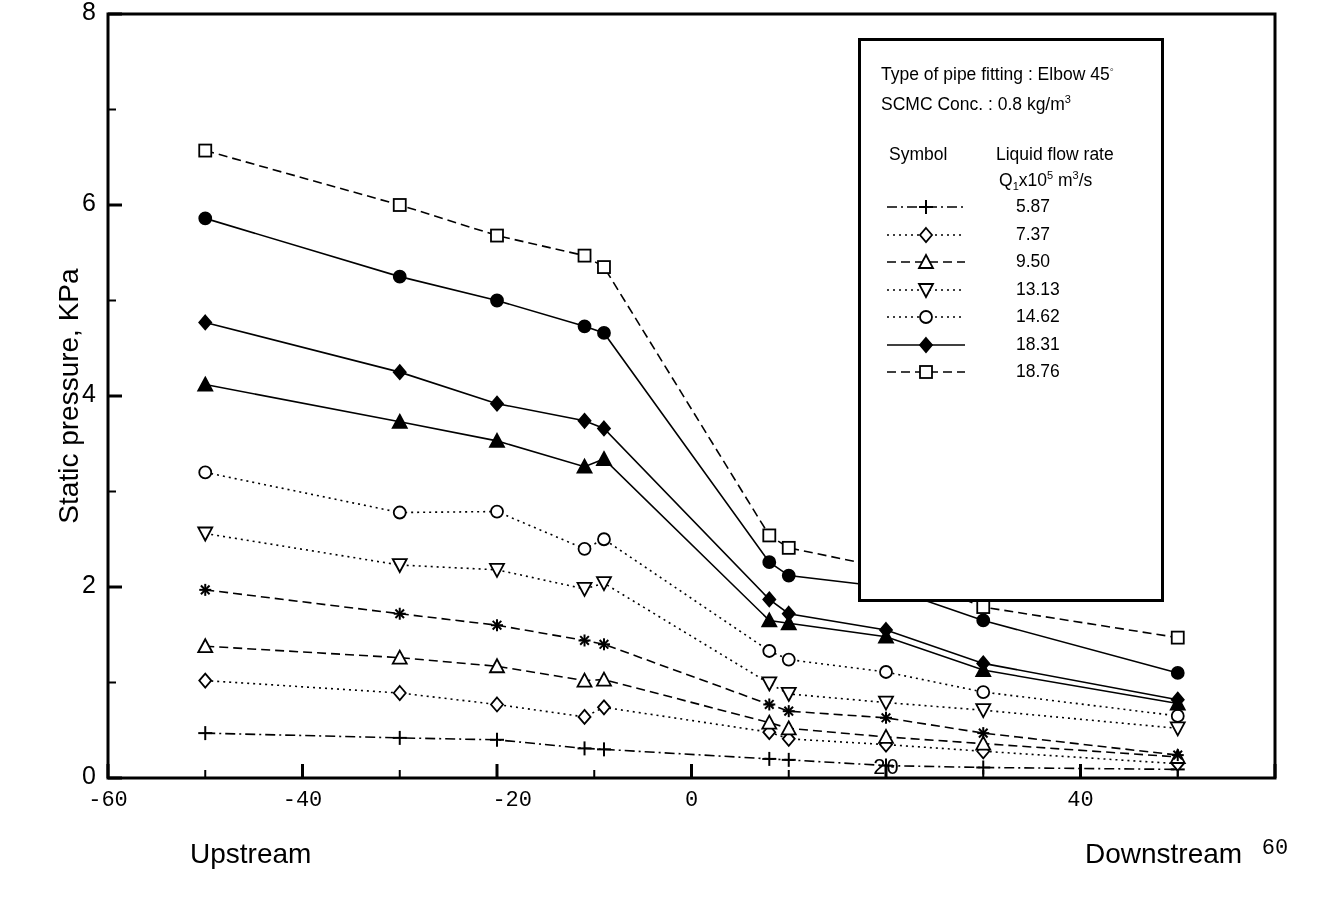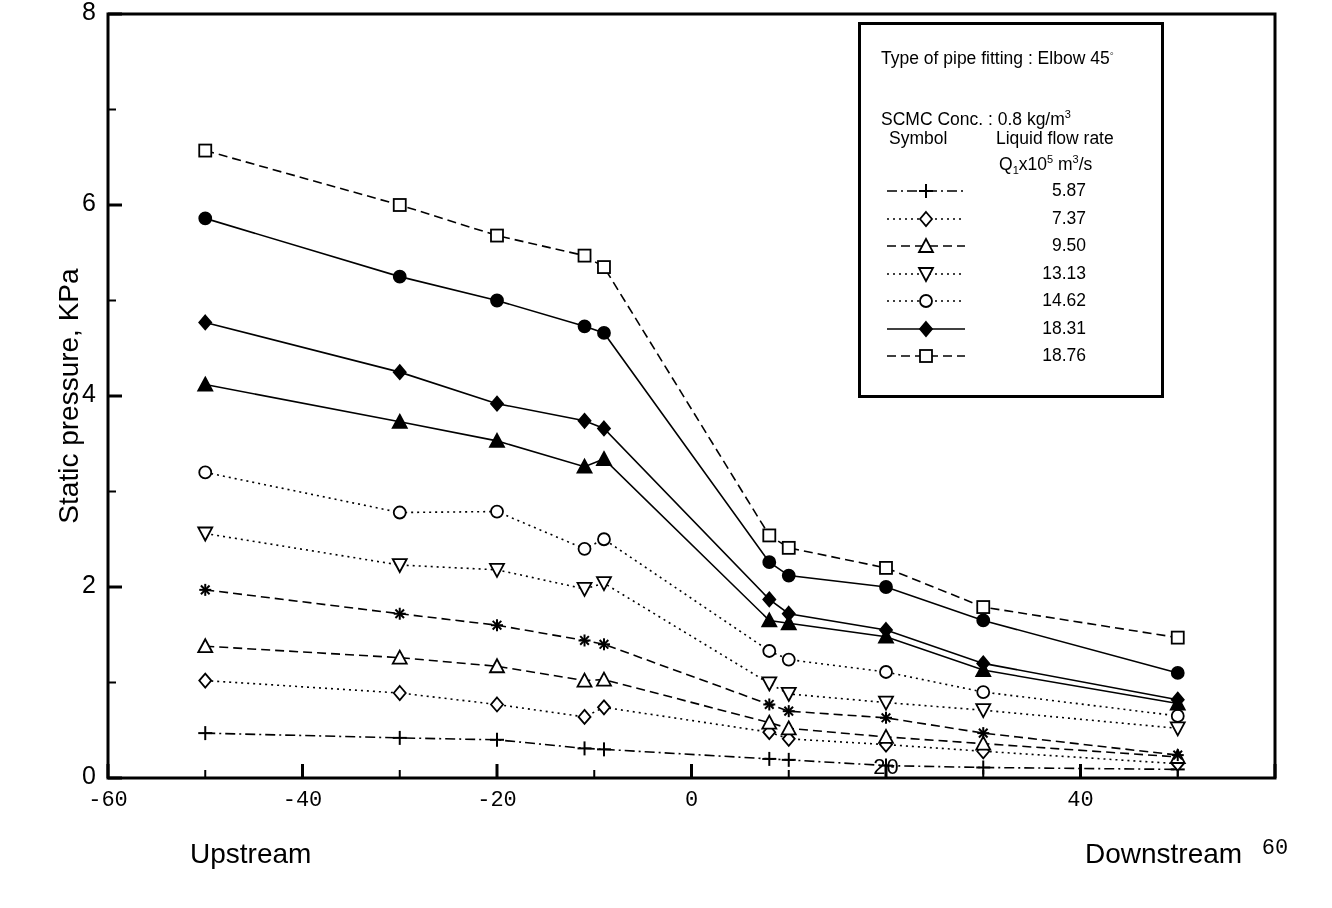--- a/index.html
+++ b/index.html
@@ -46,35 +46,35 @@
     left: 190px;
     top: 838px;
   }
   #downstream-label {
     left: 1085px;
     top: 838px;
   }
   .legend-box {
     position: absolute;
     left: 858px;
-    top: 22px;
+    top: 38px;
     width: 306px;
-    height: 376px;
+    height: 564px;
     border: 3px solid #000;
     background: #fff;
     box-sizing: border-box;
   }
   .legend-head {
     position: absolute;
     left: 20px;
     font-size: 17.5px;
     white-space: nowrap;
   }
   #legend-line-1 { top: 22px; }
-  #legend-line-2 { top: 52px; margin-top: 31px; }
+  #legend-line-2 { top: 52px; }
   .legend-colhead {
     position: absolute;
     font-size: 17.5px;
   }
   #legend-sym-head { left: 28px; top: 103px; }
   #legend-val-head { left: 135px; top: 103px; }
   #legend-val-head2 { left: 138px; top: 128px; }
   .legend-rows {
     position: absolute;
     left: 0;
@@ -91,21 +91,21 @@
     top: 0;
     width: 86px;
     height: 27.5px;
   }
   .legend-row .val {
     position: absolute;
     left: 155px;
     top: 3px;
     font-size: 17.5px;
     width: 70px;
-    text-align: right;
+    text-align: left;
   }
   sub, sup { font-size: 11px; }
   .tick-label {
     position: absolute;
     font-size: 22px;
     text-align: center;
     width: 70px;
     font-family: Liberation Mono, monospace;
   }
   .ytick-label {
@@ -375,21 +375,21 @@
               <line x1="4" y1="14" x2="82" y2="14" stroke="#000" stroke-width="1.6" stroke-dasharray="9,5"></line>
               <rect x="37" y="8" width="12" height="12" fill="#fff" stroke="#000" stroke-width="1.8"></rect>
             </svg></div>
           <div class="val">18.76</div>
         </div>
       </div>
   </div>
 
 <div class="tick-label" style="left: 73px; top: 788px;">-60</div>
     <div class="tick-label" style="left: 267.5px; top: 788px;">-40</div>
-    <div class="tick-label" style="left: 462px; top: 788px;">-20</div>
+    <div class="tick-label" style="left: 462px; top: 788px; text-align: right;">-20</div>
     <div class="tick-label" style="left: 656.5px; top: 788px;">0</div>
     <div class="tick-label" style="left: 851px; top: 756px;">20</div>
     <div class="tick-label" style="left: 1045.5px; top: 788px;">40</div>
     <div class="tick-label" style="left: 1240px; top: 788px; margin-top: 48px;">60</div>
     <div class="ytick-label" style="left: 56px; top: 761px;">0</div>
     <div class="ytick-label" style="left: 56px; top: 570px;">2</div>
     <div class="ytick-label" style="left: 56px; top: 379px;">4</div>
     <div class="ytick-label" style="left: 56px; top: 188px;">6</div>
     <div class="ytick-label" style="left: 56px; top: -3px;">8</div>
   </div>

